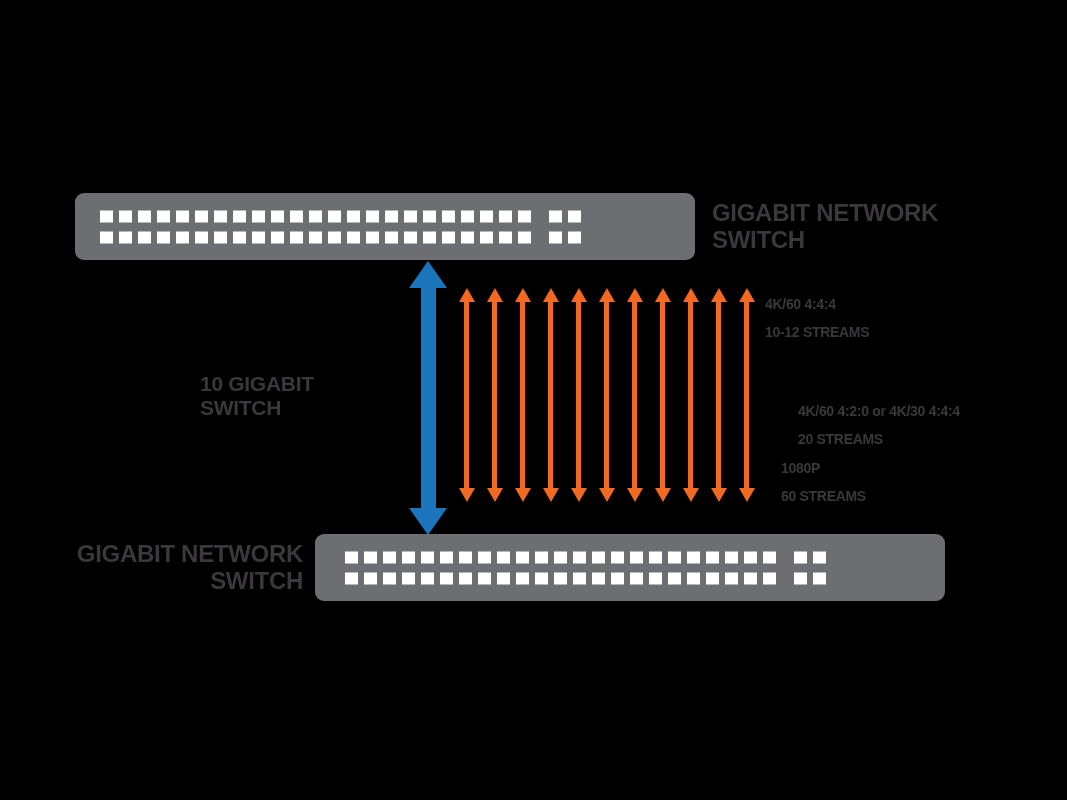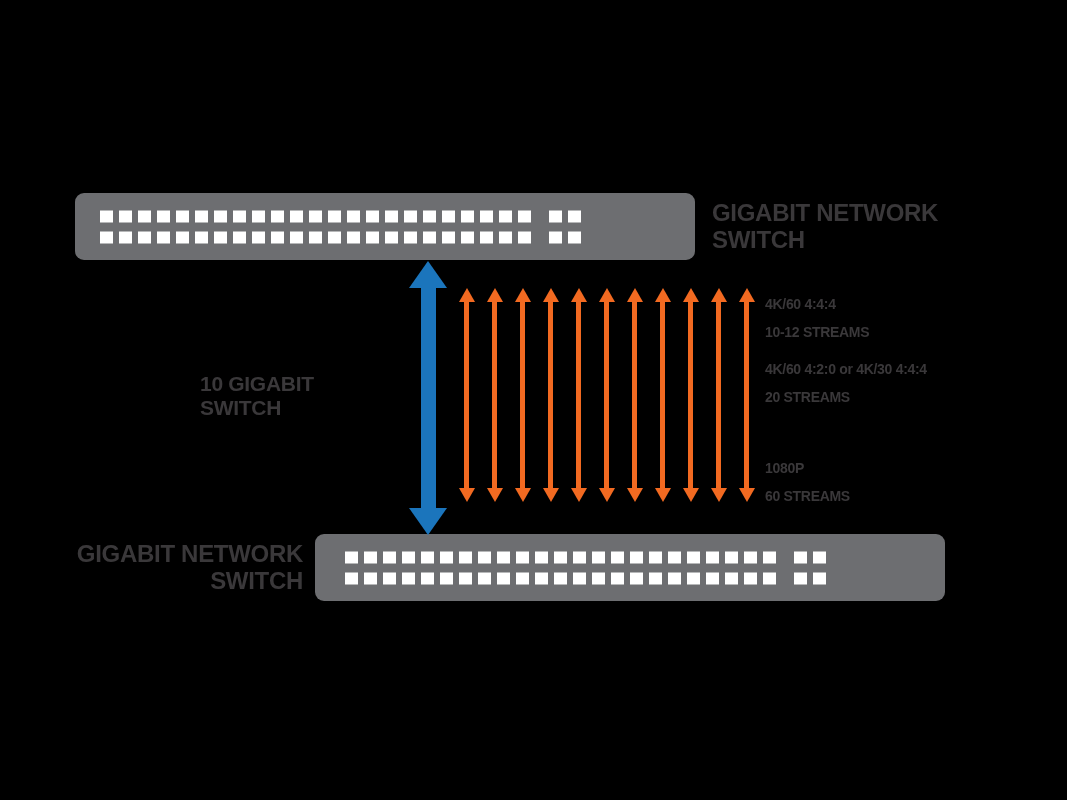--- a/index.html
+++ b/index.html
@@ -38,22 +38,22 @@
     letter-spacing:-0.3px;
     line-height:1.12;
     white-space:nowrap;
   }
   .lbl-switch-top{left:712px;top:200px;font-size:24px;text-align:left;}
   .lbl-switch-bottom{left:40px;top:541px;width:263px;font-size:24px;text-align:right;}
   .lbl-uplink{left:200px;top:372px;width:197px;font-size:21px;line-height:1.15;}
 
   .stream-label{position:absolute;left:765px;font-size:14px;line-height:28px;}
   .stream-label-1{top:290px;}
-  .stream-label-2{top:355px;}
-  .stream-label-3{top:454px;}
+  .stream-label-2{top:397px;margin-left:33px;}
+  .stream-label-3{top:454px;margin-left:16px;}
 
   
   .v-arrow{display:flex;flex-direction:column;align-items:center;}
   .v-arrow .shaft{flex:1 1 auto;}
   .v-arrow .head{display:block;width:0;height:0;}
 
   .uplink-arrow{position:absolute;left:409px;top:261px;width:38px;height:274px;}
   .uplink-arrow .shaft{width:15px;background:var(--c-uplink,#1b75bc);}
   .uplink-arrow .head.up{
     border-left:19px solid transparent;border-right:19px solid transparent;

